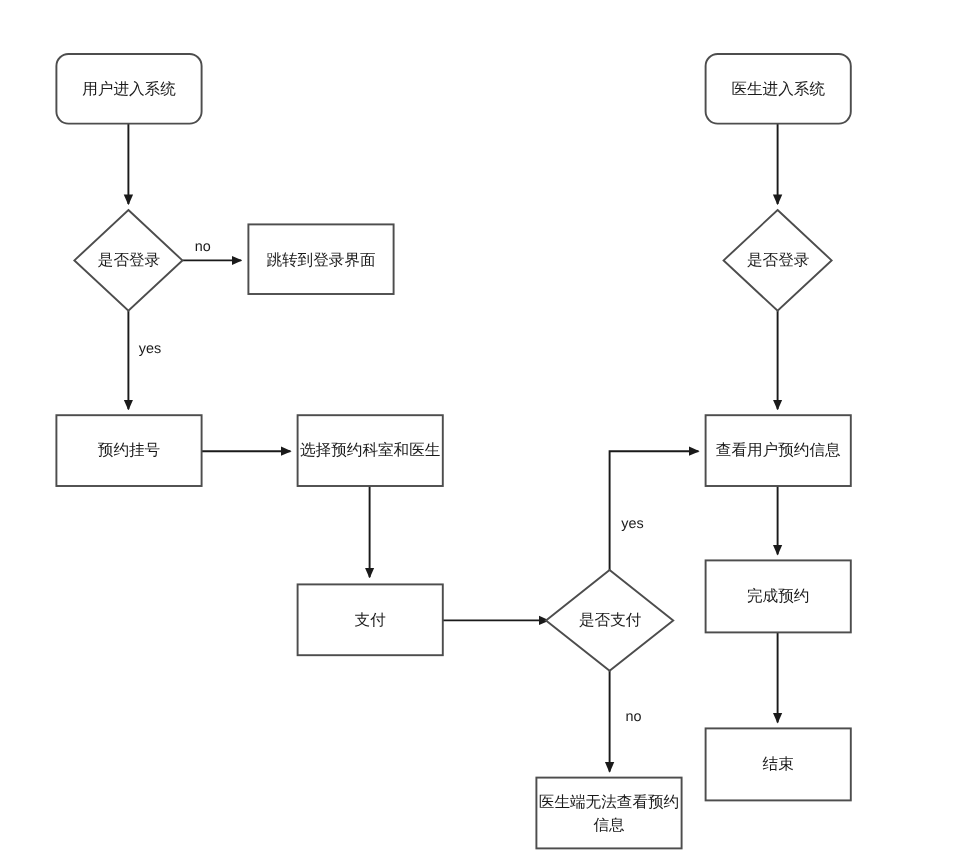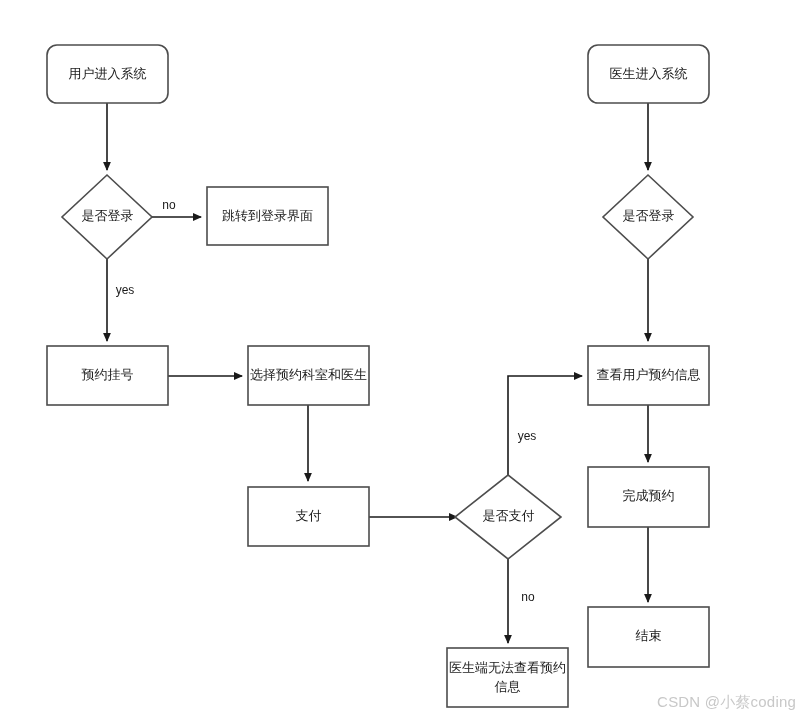--- a/index.html
+++ b/index.html
@@ -171,15 +171,14 @@
         <text class="node-label" x="648.5" y="497">完成预约</text>
       </g>
 
       <g>
         <rect class="node-shape" x="588" y="607" width="121" height="60"></rect>
         <text class="node-label" x="648.5" y="637">结束</text>
       </g>
     </g>
   </svg>
 
-  <div class="watermark">CSDN @小蔡coding</div>
 
 </div>
 
 </body></html>

